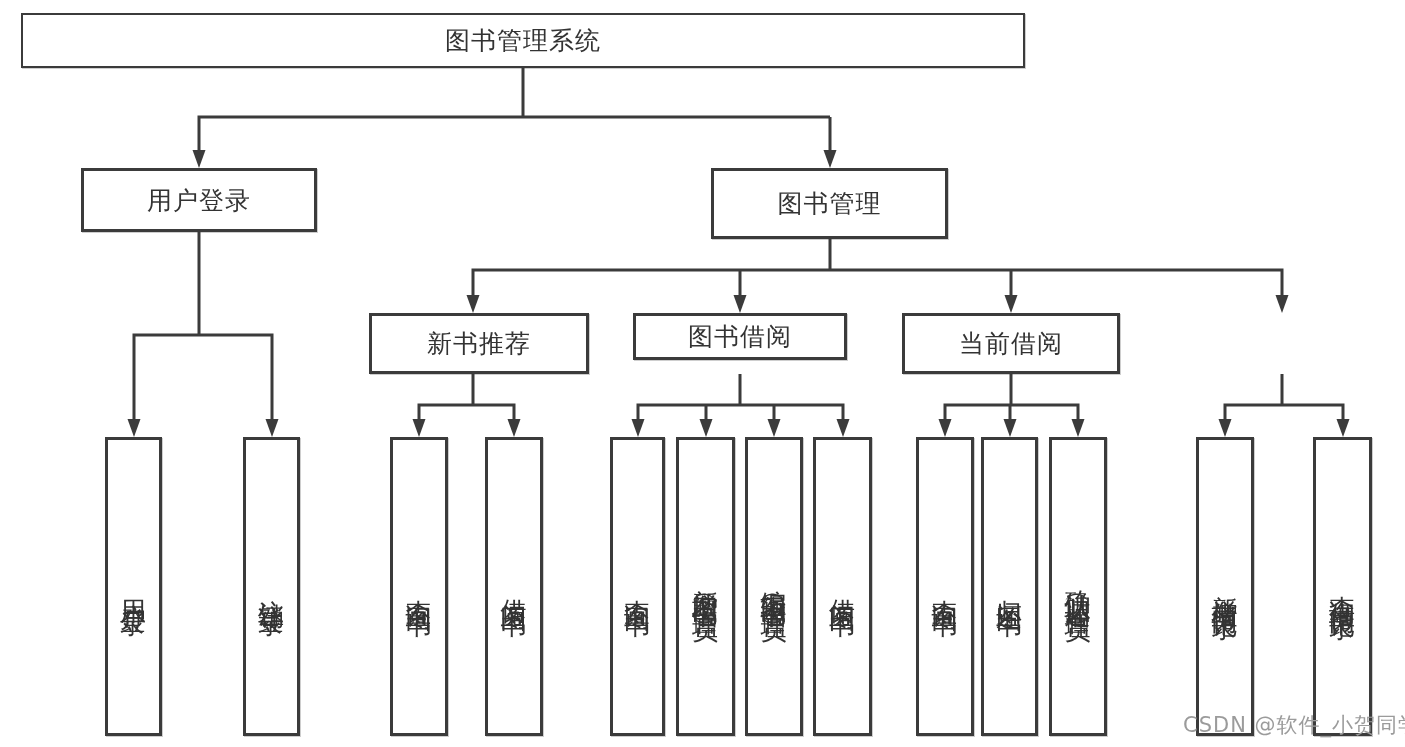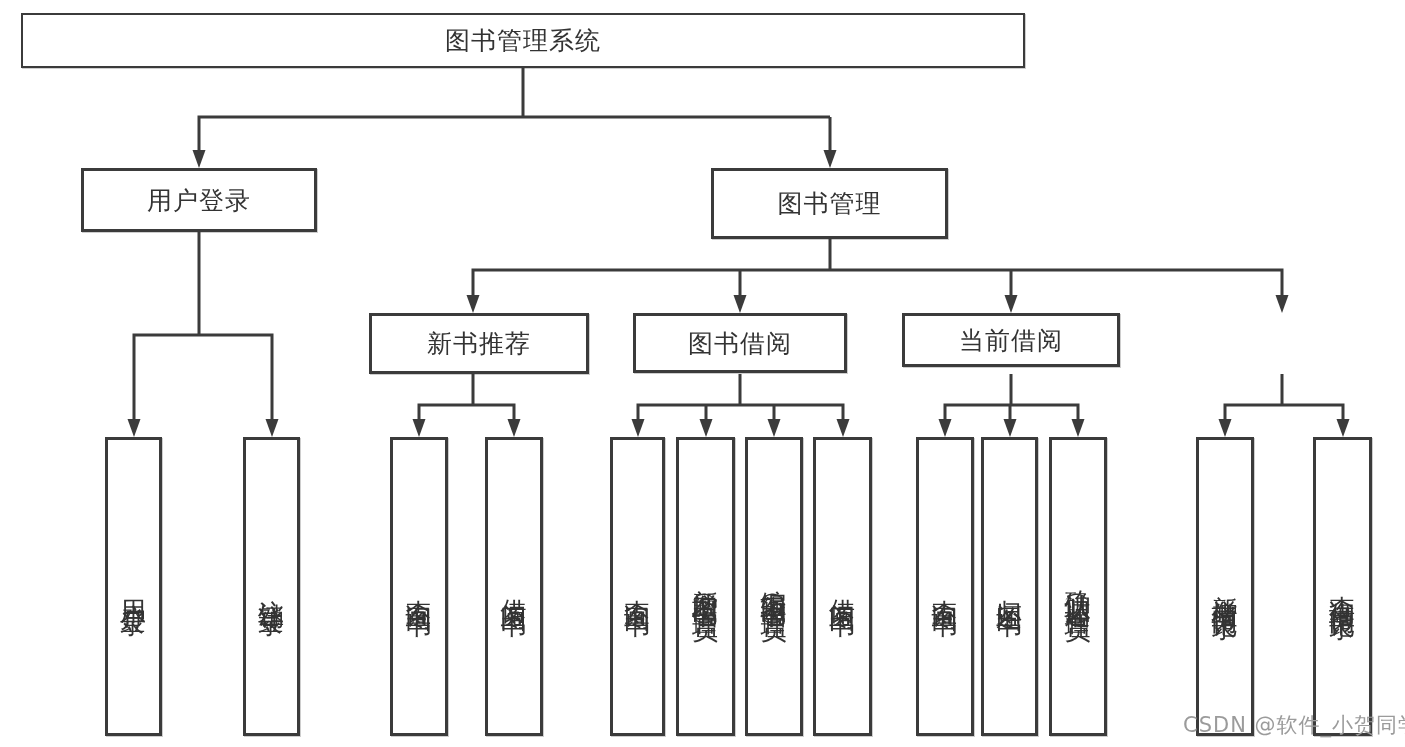--- a/index.html
+++ b/index.html
@@ -134,24 +134,24 @@
   <div class="node h2" style="left:81px; top:168px; width:236px; height:64px;">
     <span>用户登录</span>
   </div>
   <div class="node h2" style="left:711px; top:168px; width:237px; height:71px;">
     <span>图书管理</span>
   </div>
 
   <div class="node h3" style="left:363px; top:313px; width:220px; height:61px;margin-left:6px;">
     <span>新书推荐</span>
   </div>
-  <div class="node h3" style="left:633px; top:313px; width:214px; height:60px;">
+  <div class="node h3" style="left:633px; top:313px; width:214px; height:47px;">
     <span>图书借阅</span>
   </div>
-  <div class="node h3" style="left:902px; top:313px; width:218px; height:54px;">
+  <div class="node h3" style="left:902px; top:313px; width:218px; height:61px;">
     <span>当前借阅</span>
   </div>
 
   <div class="node leaf" style="left:105px; width:57px;">
     <span class="vtext">用户登录</span>
   </div>
   <div class="node leaf" style="left:243px; width:57px;">
     <span class="vtext">注销登录</span>
   </div>
 

